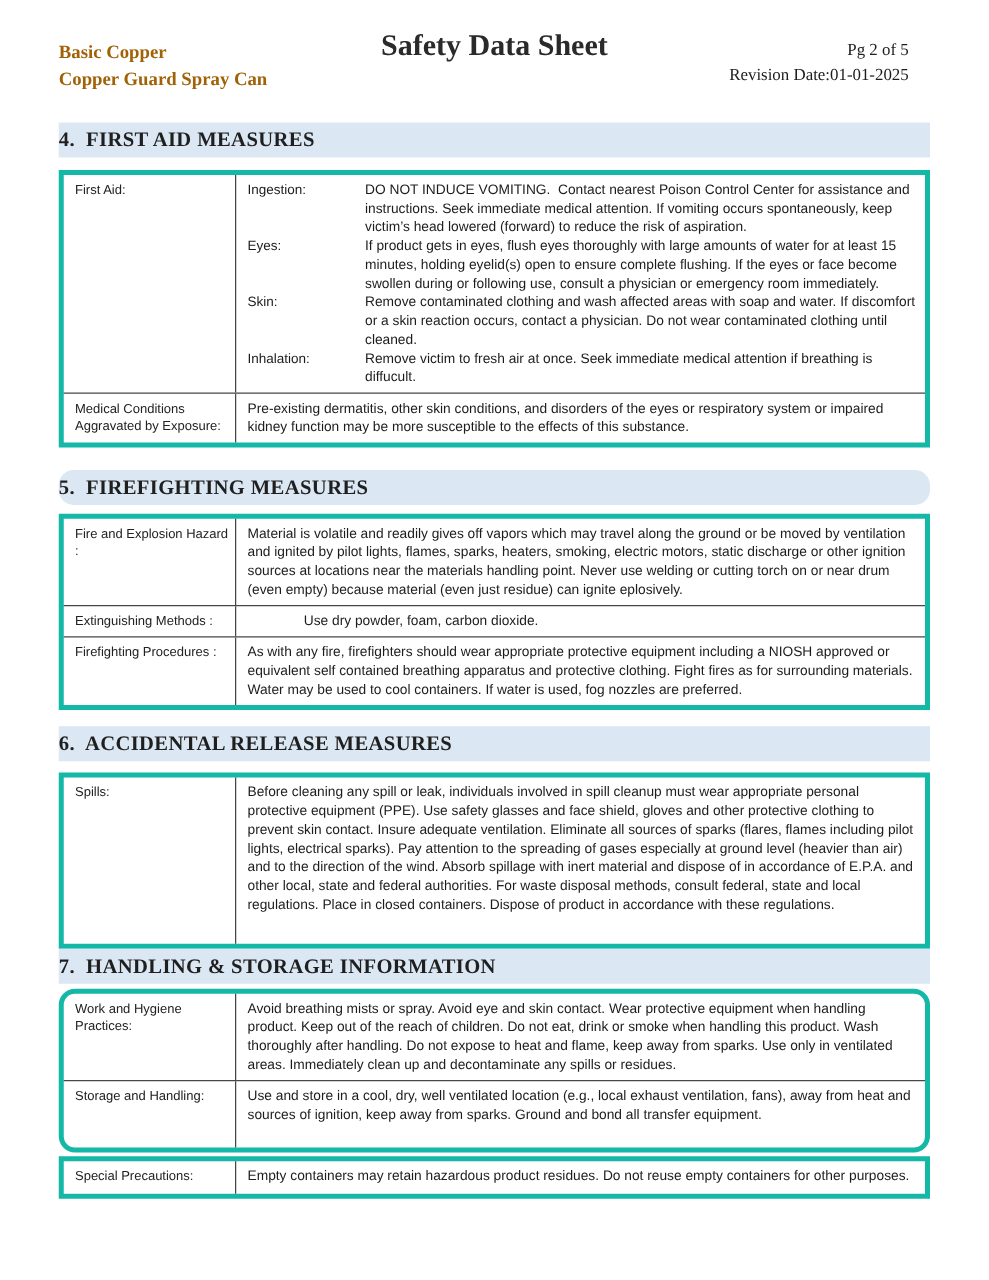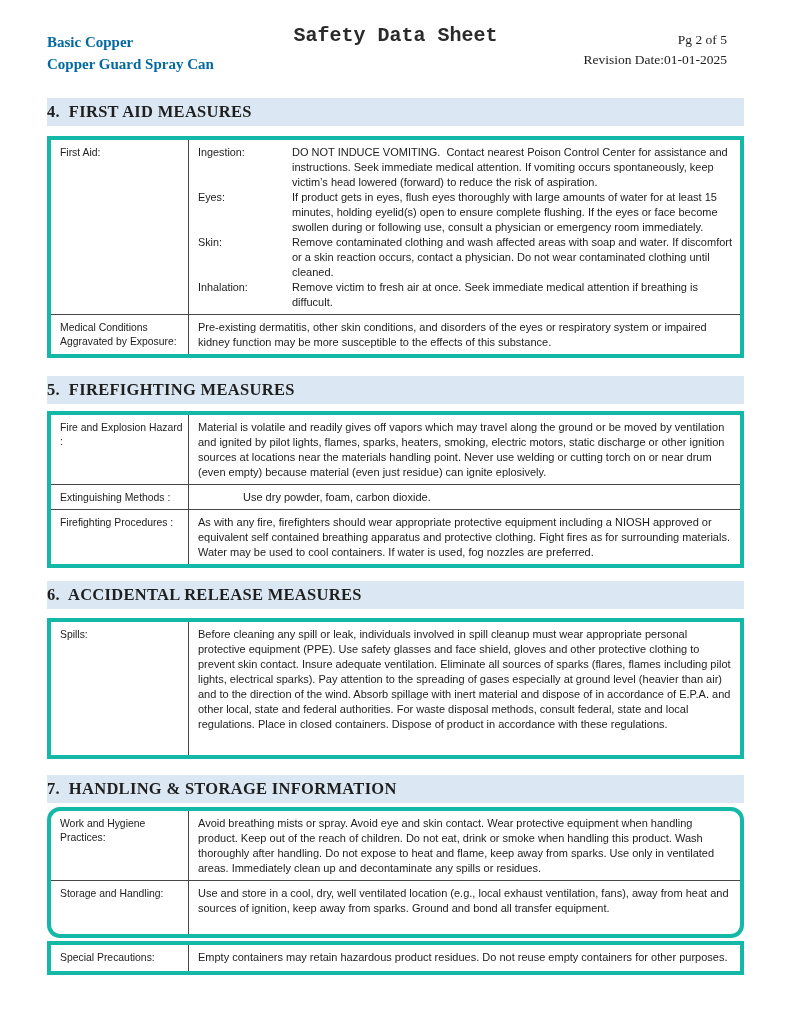--- a/index.html
+++ b/index.html
@@ -15,27 +15,27 @@
   
   .doc-header {
     position: relative;
     margin: 28px 47px 0 47px;
     height: 50px;
   }
   .product-block {
     position: absolute; left: 0; top: 3px;
     font-family: "Liberation Serif", serif;
     font-weight: bold; font-size: 15px; line-height: 22px;
-    color: #0369a1;
+    color: #a16207;
   }
   .doc-title {
     position: absolute; left: 50%; top: -4px;
     transform: translateX(-50%);
-    font-family: Liberation Mono, monospace;
-    font-weight: bold; font-size: 20px;
+    font-family: Liberation Serif, serif;
+    font-weight: bold; font-size: 24px;
     color: #2a2a2a;
     white-space: nowrap;
   }
   .page-meta {
     position: absolute; right: 17px; top: 2px;
     text-align: right;
     font-family: "Liberation Serif", serif;
     font-size: 13.5px; line-height: 20px;
     color: #1d1d1d;
   }
@@ -45,23 +45,23 @@
     margin: 0 47px;
     height: 28px; line-height: 28px;
     background: #dbe8f4;
     text-align: left;
     font-family: "Liberation Serif", serif;
     font-weight: bold; font-size: 16.5px;
     letter-spacing: 0.3px;
     color: #1f1f1f;
   }
   .bar-4 { margin-top: 20px; }
-  .bar-5 { margin-top: 18px; }
+  .bar-5 { margin-top: 18px; border-radius: 12px; }
   .bar-6 { margin-top: 13px; }
-  .bar-7 { margin-top: 16px; }
+  .bar-7 { }
 
   
   .tbl {
     margin: 10px 47px 0 47px;
     border: 4px solid #14b8a6;
   }
   .tbl-row { display: flex; }
   .tbl-row + .tbl-row { border-top: 1px solid #474747; }
   .cell-label {
     width: 138px; flex: 0 0 138px;

